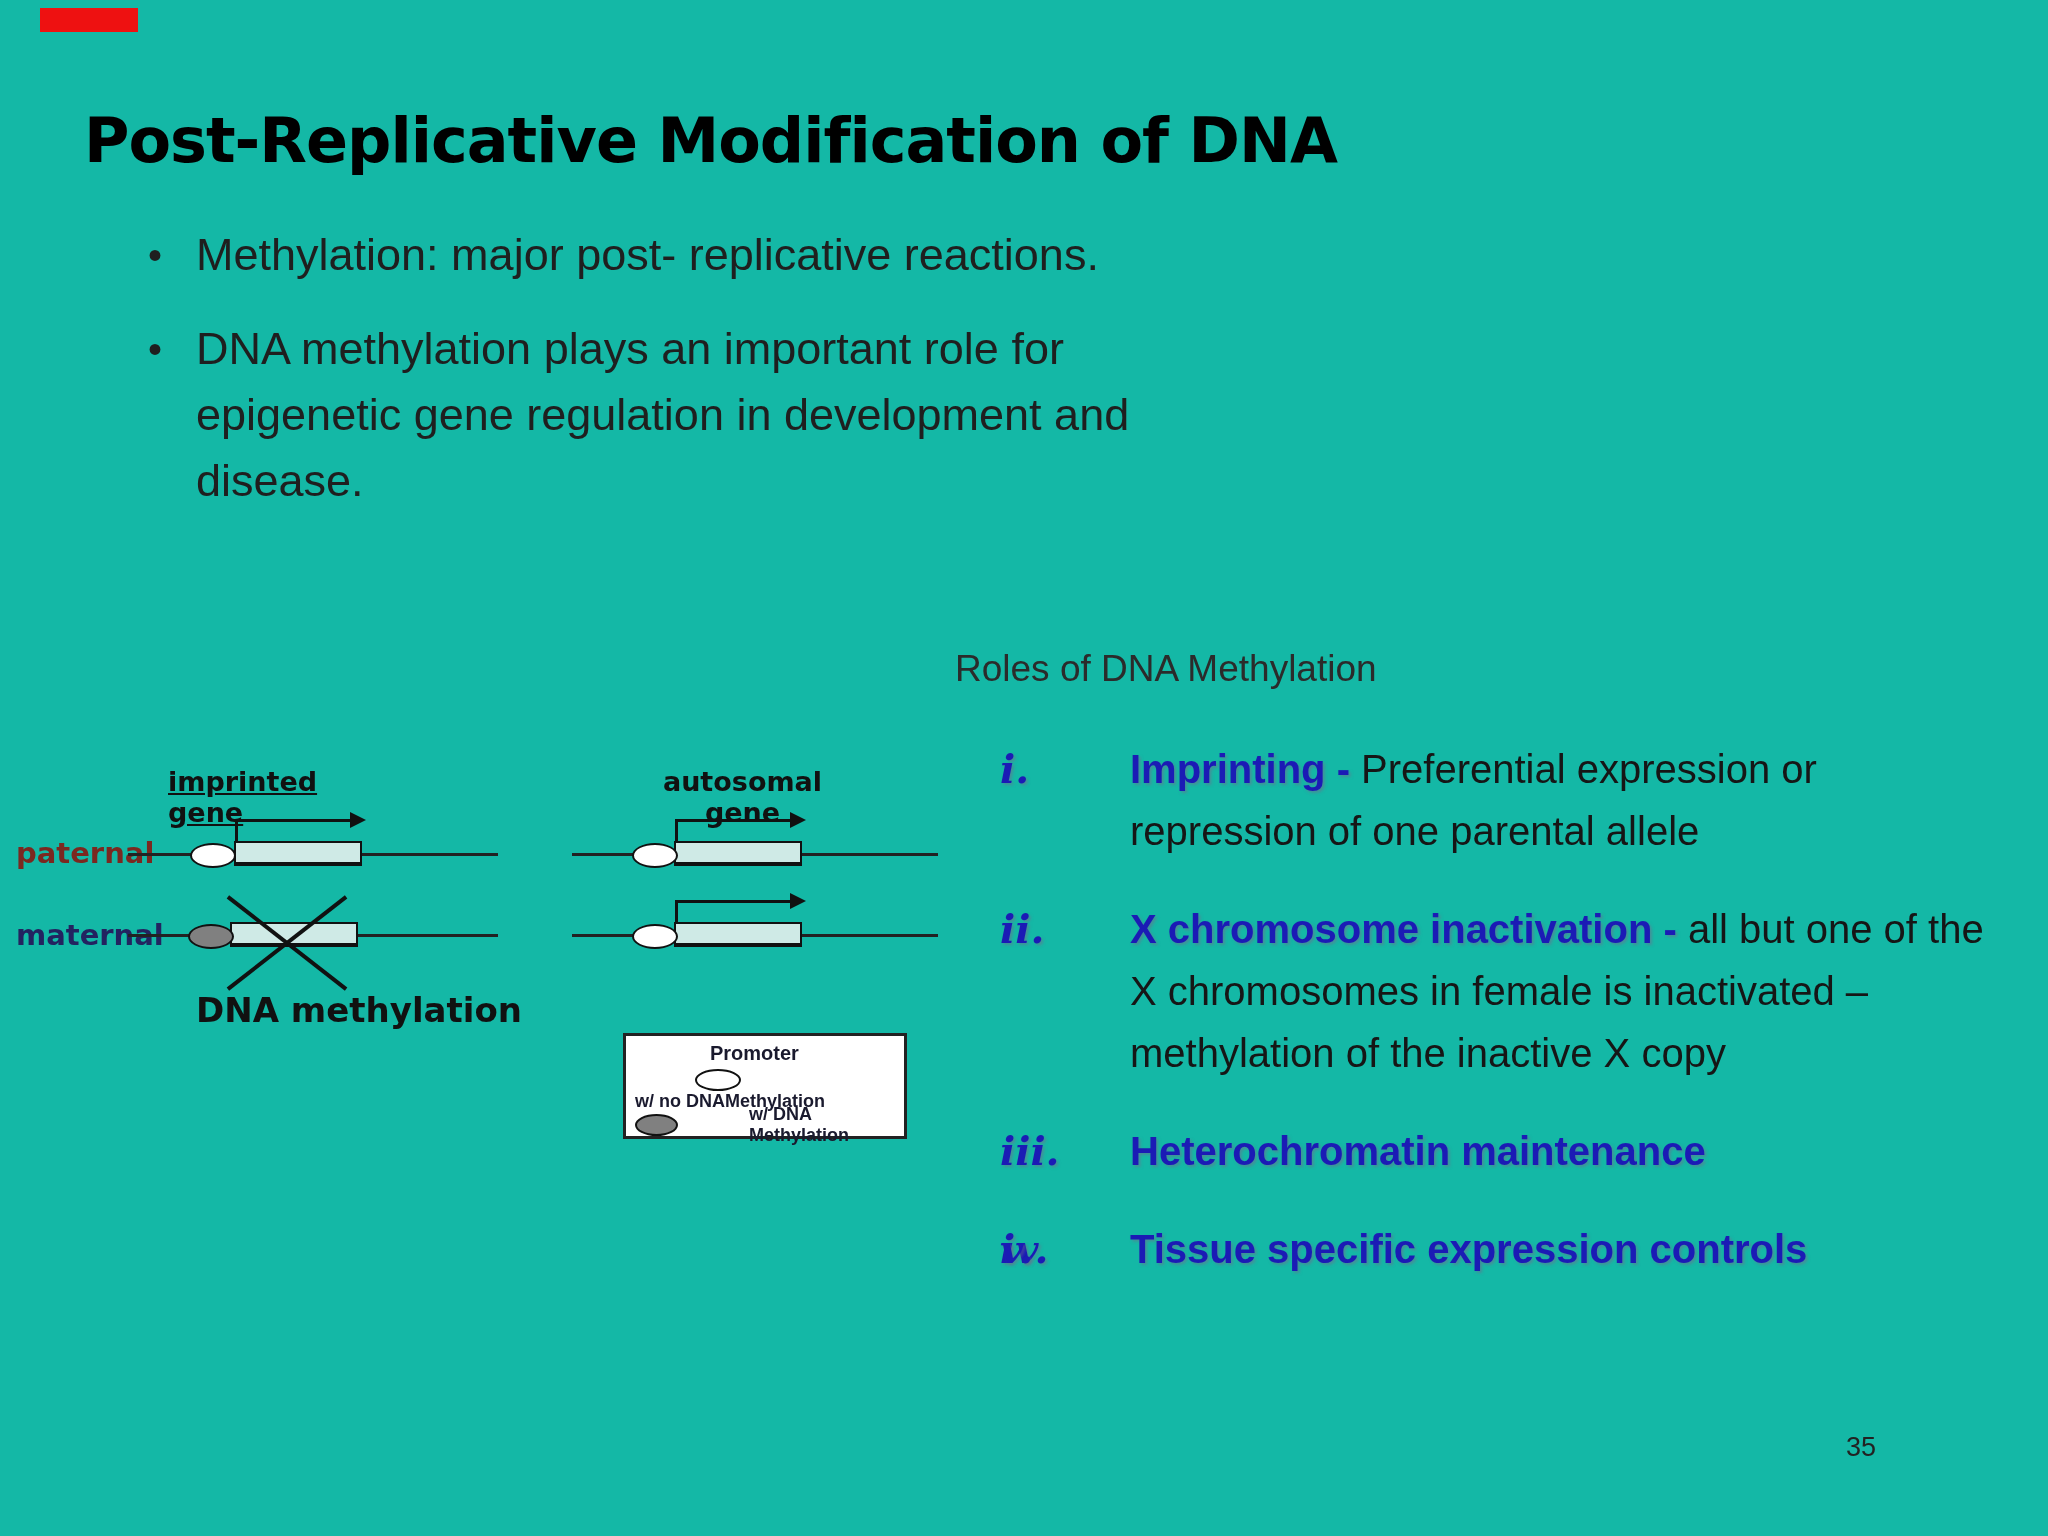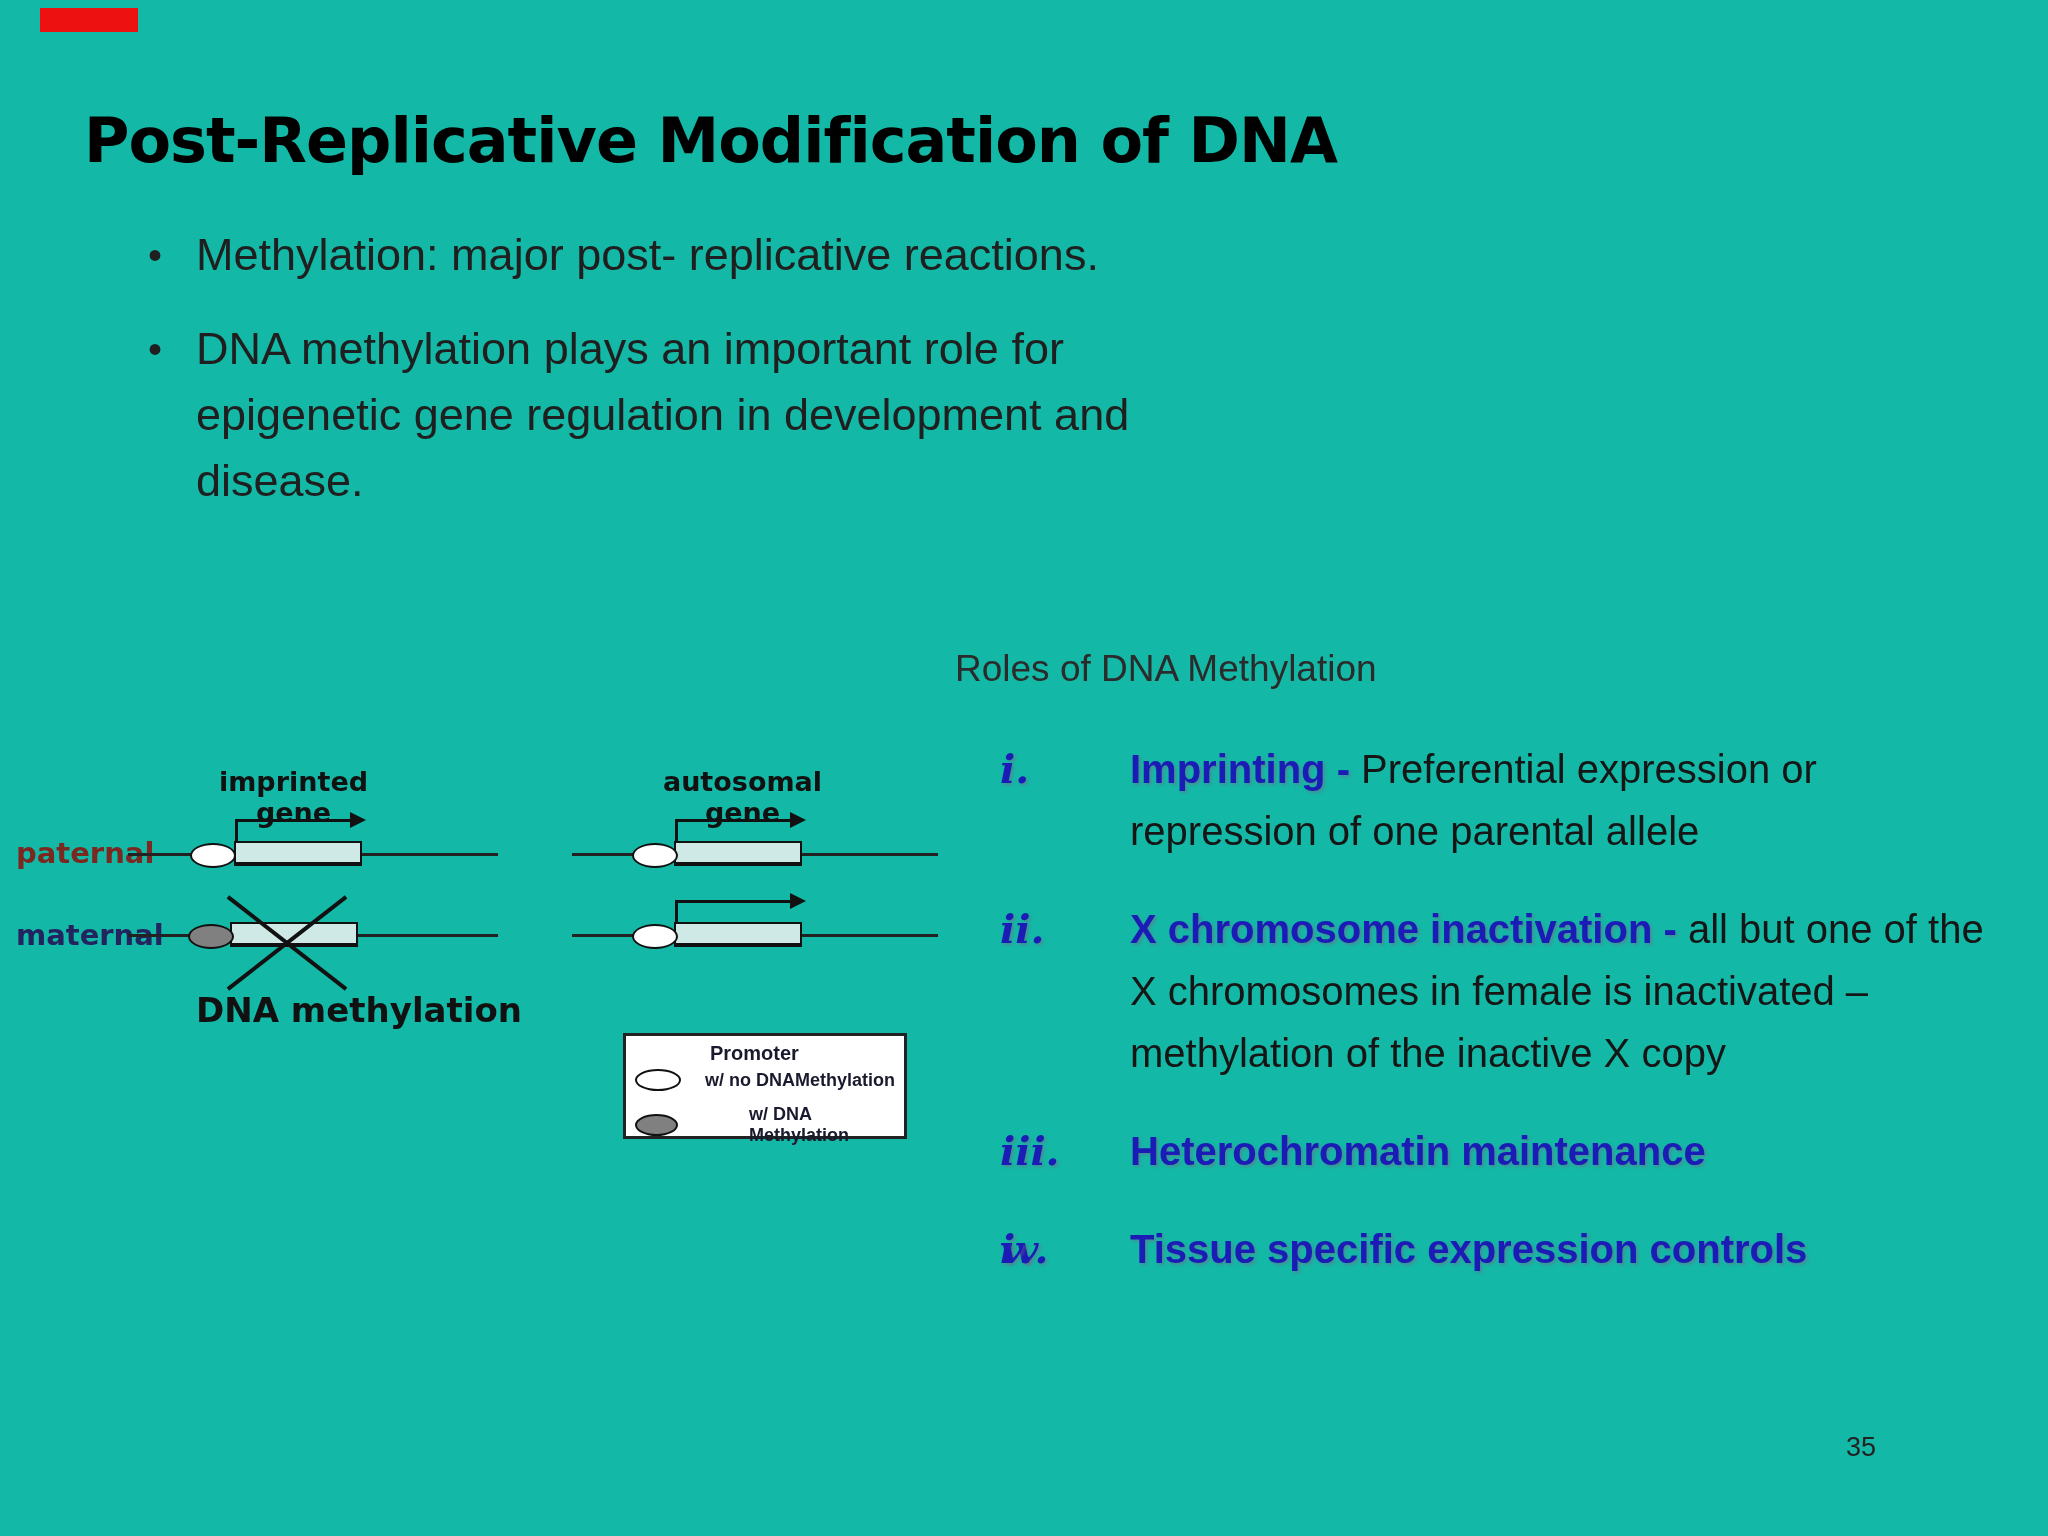--- a/index.html
+++ b/index.html
@@ -88,21 +88,21 @@
       <span class="role-num">iii.</span><span class="role-title">Heterochromatin maintenance</span>
     </div>
     <div class="role-item">
       <span class="role-num">iv.</span>
     </div>
     <div class="role-item">
       <span class="role-num">v.</span><span class="role-title">Tissue specific expression controls</span>
     </div>
   </div>
 
-  <div class="abs comic col-header" style="left:201px;width:185px;text-align:center;">imprinted gene</div>
+  <div class="abs comic col-header" style="left:168px;width:185px;text-decoration:underline;">imprinted gene</div>
   <div class="abs comic col-header" style="left:645px;width:195px;text-align:center;">autosomal gene</div>
 
   <div class="abs comic row-label" style="left:16px;top:836px;color:#7b2820;">paternal</div>
   <div class="abs comic row-label" style="left:16px;top:918px;color:#232360;">maternal</div>
 
   <div class="abs dna-line" style="left:128px;top:853px;width:370px;"></div>
   <div class="abs arr-v" style="left:235px;top:820px;height:23px;"></div>
   <div class="abs arr-h" style="left:235px;top:819px;width:118px;"></div>
   <div class="abs arr-head" style="left:350px;top:812px;"></div>
   <div class="abs gene-box" style="left:234px;top:841px;"></div>
@@ -125,21 +125,21 @@
   <div class="abs arr-v" style="left:675px;top:901px;height:23px;"></div>
   <div class="abs arr-h" style="left:675px;top:900px;width:118px;"></div>
   <div class="abs arr-head" style="left:790px;top:893px;"></div>
   <div class="abs gene-box" style="left:674px;top:922px;"></div>
   <div class="abs promoter" style="left:632px;top:924px;"></div>
 
   <div class="abs comic dna-meth-label">DNA methylation</div>
 
   <div class="abs legend">
     <div class="legend-title">Promoter</div>
-    <div class="legend-row" style="top:33px;">
+    <div class="legend-row" style="top:33px;flex-direction:column;">
       <span class="legend-ellipse"></span>
       <span class="legend-text">w/ no DNAMethylation</span>
     </div>
     <div class="legend-row" style="top:68px;gap:47px;">
       <span class="legend-ellipse meth"></span>
       <span class="legend-text">w/ DNA Methylation</span>
     </div>
   </div>
 
   <div class="abs page-num">35</div>

